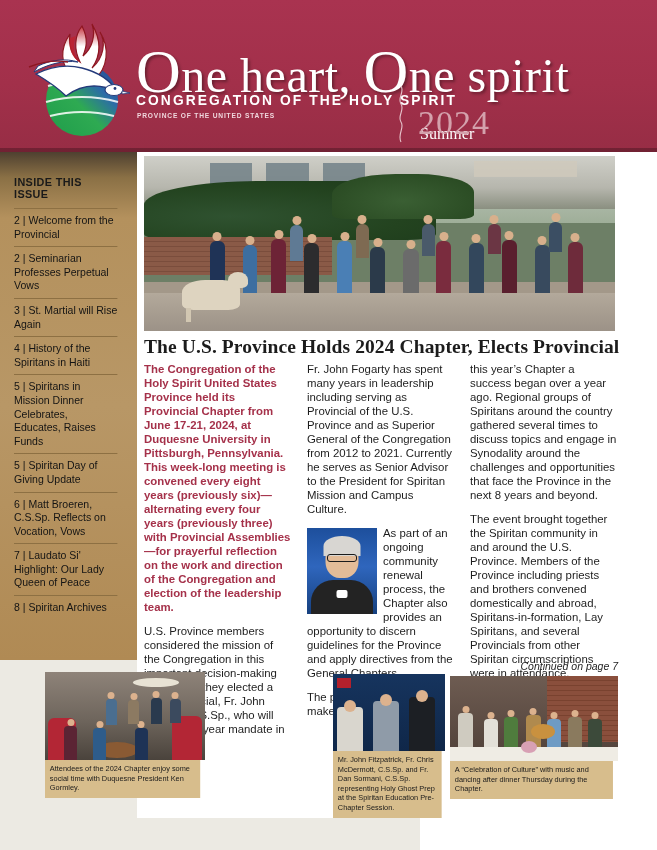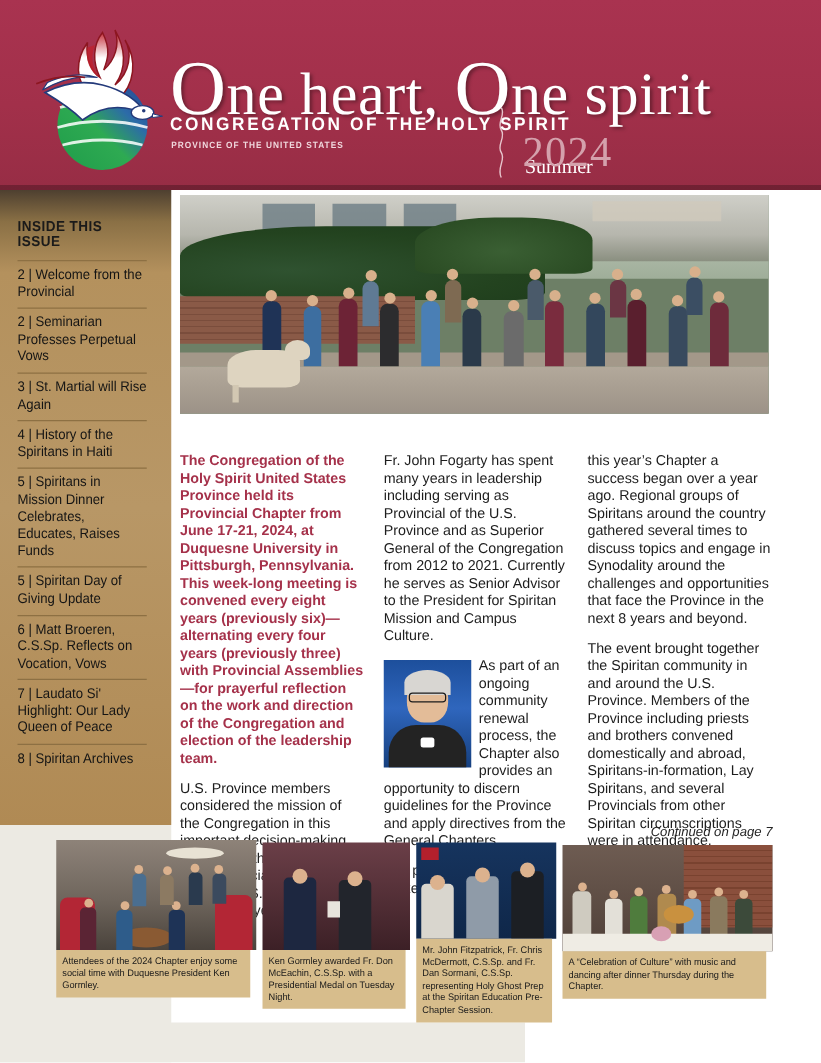--- a/index.html
+++ b/index.html
@@ -380,20 +380,21 @@
       </div>
     <div class="person" style="left:73%;bottom:44%;width:13px;height:30px;background:#6b3644;">
         <span class="head"></span>
       </div>
     <div class="person" style="left:86%;bottom:45%;width:13px;height:30px;background:#3b4e63;">
         <span class="head"></span>
       </div>
     <div class="dog"></div>
   </figure>
 
+  <h1 class="headline">The U.S. Province Holds 2024 Chapter, Elects Provincial</h1>
 
   <div class="col col1">
     <p class="lede">The Congregation of the Holy Spirit United States Province held its Provincial Chapter from June 17-21, 2024, at Duquesne University in Pittsburgh, Pennsylvania. This week-long meeting is convened every eight years (previously six)—alternating every four years (previously three) with Provincial Assemblies—for prayerful reflection on the work and direction of the Congregation and election of the leadership team.</p>
     <p>U.S. Province members considered the mission of the Congregation in this important decision-making process as they elected a new Provincial, Fr. John Fogarty, C.S.Sp., who will begin his 4-year mandate in October.</p>
   </div>
 
   <div class="col col2">
     <p>Fr. John Fogarty has spent many years in leadership including serving as Provincial of the U.S. Province and as Superior General of the Congregation from 2012 to 2021. Currently he serves as Senior Advisor to the President for Spiritan Mission and Campus Culture.</p>
     <div class="portrait portrait-l">
       <span class="p-head"></span>
@@ -438,32 +439,20 @@
       <span class="ph-fig" style="left:66%;bottom:41%;width:11px;height:26px;background:#2a3a4e;">
           <span class="h"></span>
         </span>
       <span class="ph-fig" style="left:78%;bottom:42%;width:11px;height:24px;background:#3b4a5e;">
           <span class="h"></span>
         </span>
     </div>
     <figcaption class="caption">Attendees of the 2024 Chapter enjoy some social time with Duquesne President Ken Gormley.</figcaption>
   </figure>
 
-  <figure class="photo-card pc2">
-    <div class="photo-img">
-      <span class="ph-fig" style="left:14%;width:26px;height:58px;background:#1d2740;">
-          <span class="h" style="width:12px;height:12px;"></span>
-        </span>
-      <span class="ph-fig" style="left:52%;width:26px;height:56px;background:#22252c;">
-          <span class="h" style="width:12px;height:12px;"></span>
-        </span>
-      <span style="position:absolute;left:44%;bottom:26px;width:10px;height:13px;background:#e8e4dc;"></span>
-    </div>
-    <figcaption class="caption">Ken Gormley awarded  Fr. Don McEachin, C.S.Sp. with a Presidential Medal on Tuesday Night.</figcaption>
-  </figure>
 
   <figure class="photo-card pc3">
     <div class="photo-img">
       <span style="position:absolute;left:4px;top:4px;width:14px;height:10px;background:#b3202c;"></span>
       <span class="ph-fig" style="left:4%;width:26px;height:44px;background:#d9d6ce;">
           <span class="h" style="width:12px;height:12px;"></span>
         </span>
       <span class="ph-fig" style="left:36%;width:26px;height:50px;background:#8f9ba8;">
           <span class="h" style="width:12px;height:12px;"></span>
         </span>

